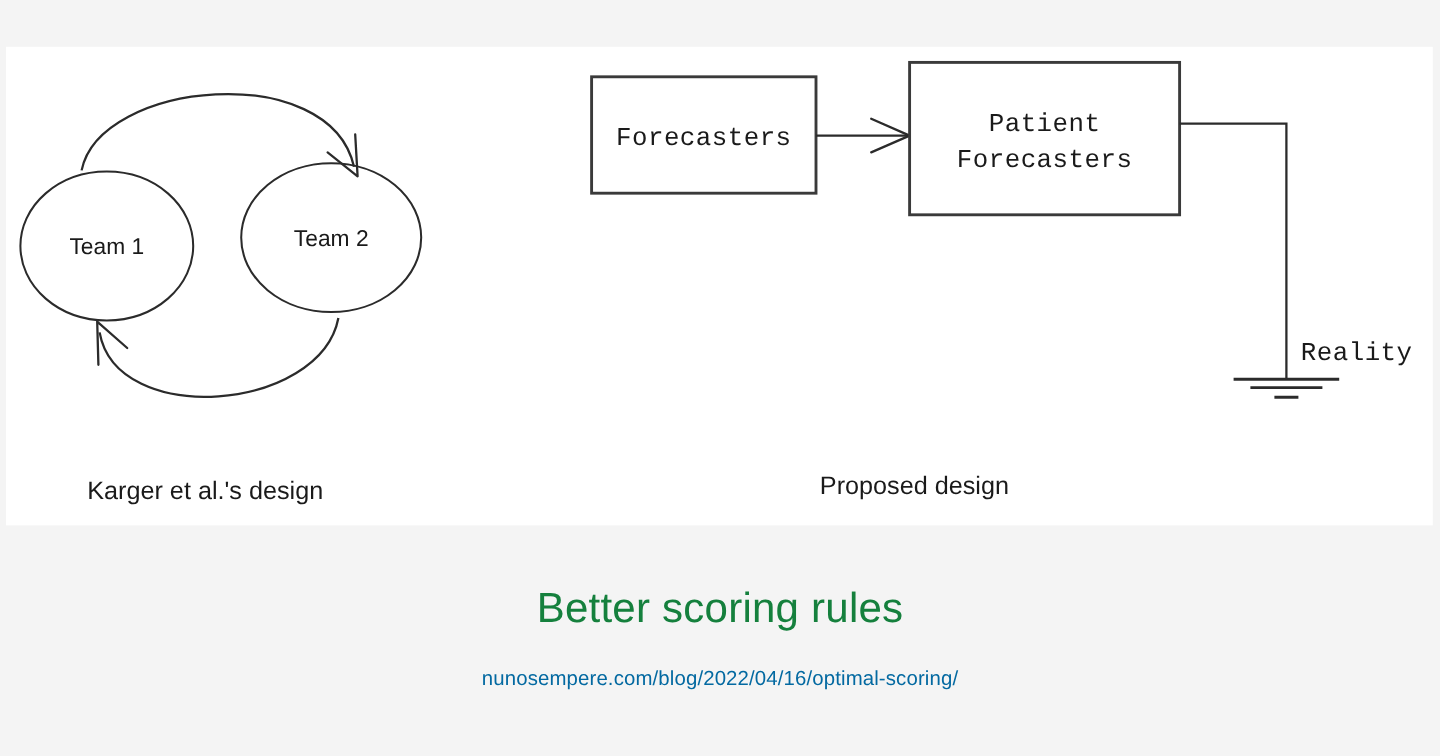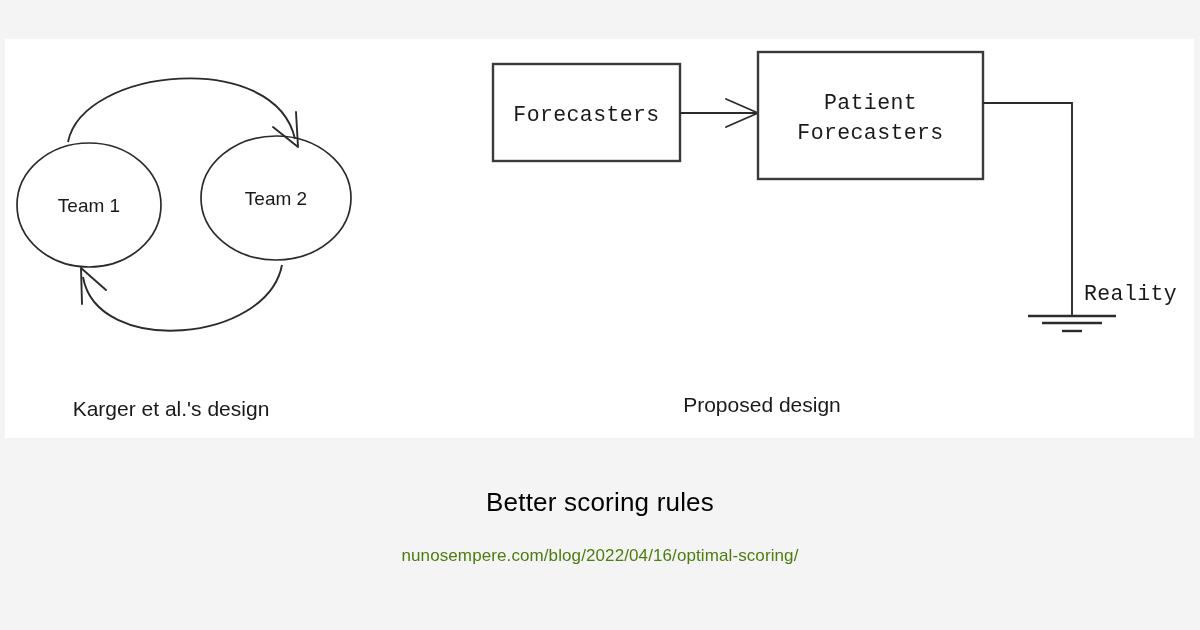--- a/index.html
+++ b/index.html
@@ -85,33 +85,33 @@
     top: 438px;
     width: 1200px;
     height: 192px;
     background: #f4f4f4;
     text-align: center;
   }
   #page-title {
     margin: 0;
     padding-top: 50px;
     font-family: "Liberation Sans", sans-serif;
-    font-size: 26px;
+    font-size: 35px;
     font-weight: 400;
-    color: #000000;
+    color: #15803d;
     letter-spacing: 0.2px;
     line-height: 1.1;
   }
   #page-url {
     margin: 0;
     padding-top: 29px;
     font-family: "Liberation Sans", sans-serif;
     font-size: 17px;
     font-weight: 400;
-    color: #4d7c0f;
+    color: #0369a1;
     letter-spacing: 0.1px;
   }
 </style>
 </head>
 <body>
 
 <div id="page">
 
   <div id="diagram-card">
     <svg id="diagram-svg" viewBox="0 0 1189 399" xmlns="http://www.w3.org/2000/svg">

